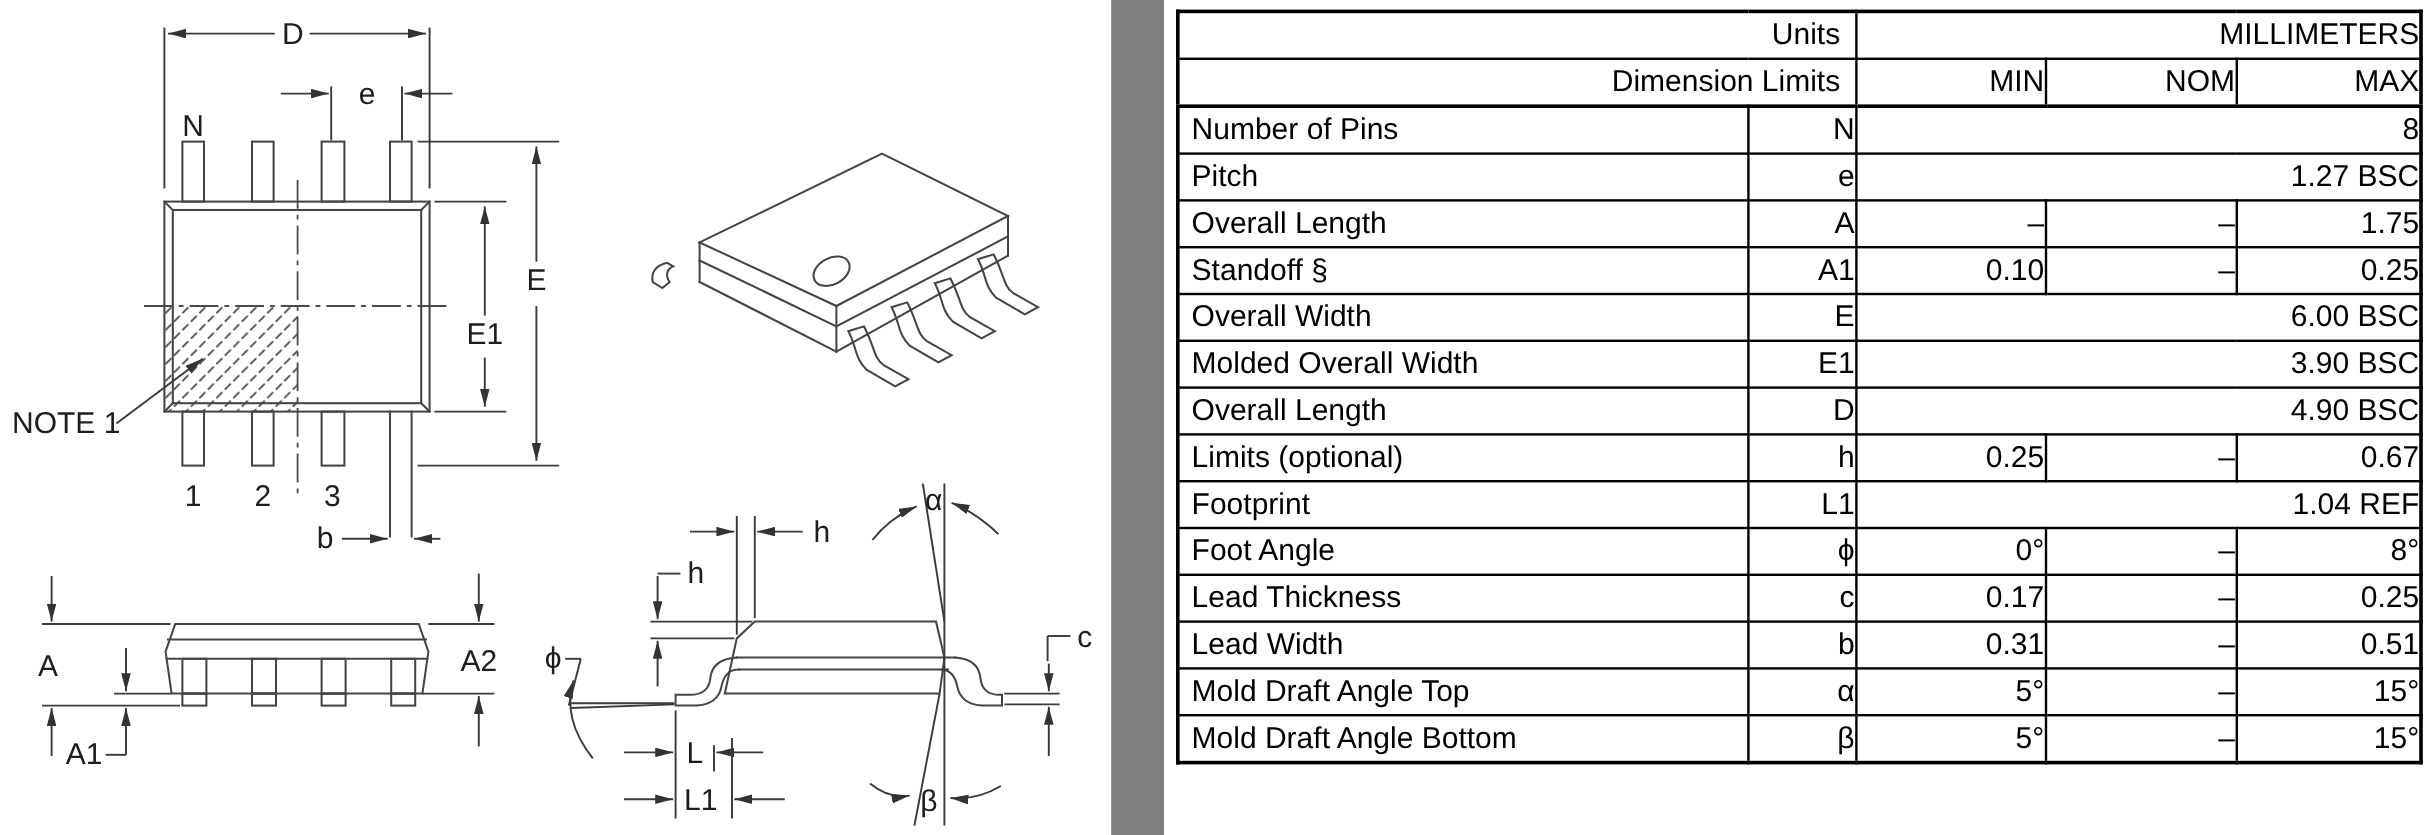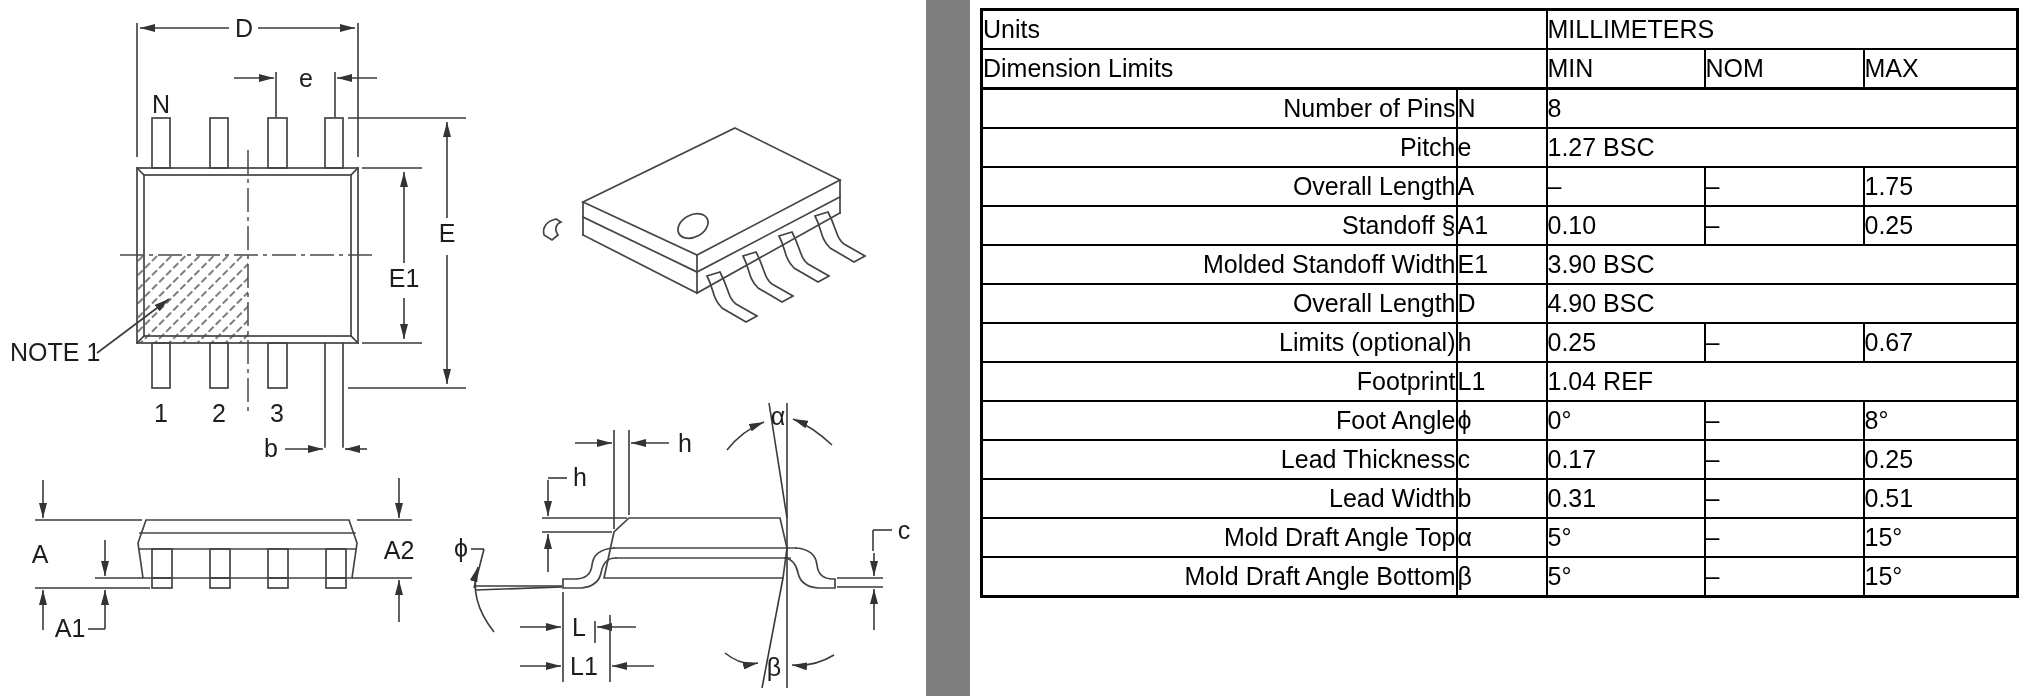--- a/index.html
+++ b/index.html
@@ -9,23 +9,23 @@
   svg{position:absolute;overflow:visible;}
   .ln{stroke:#444;stroke-width:1.7;fill:none;stroke-linecap:square;}
   .dim{stroke:#3a3a3a;stroke-width:1.6;fill:none;}
   .cl{stroke:#4a4a4a;stroke-width:1.5;fill:none;stroke-dasharray:24 5 4 5;}
   .lbl{font-family:"Liberation Sans",sans-serif;font-size:25px;fill:#1d1d1d;}
   .mid{text-anchor:middle;}
   .dim-table{position:absolute;left:980px;top:8px;width:1036px;border-collapse:collapse;
              table-layout:fixed;background:#fff;border:3px solid #000;}
   .dim-table td{border:2px solid #000;height:37px;font-size:25px;color:#000;
                 padding:0;overflow:hidden;white-space:nowrap;}
-  .dim-table td.name{text-align:right;padding-left:10px;}
-  .dim-table td.right{text-align:left;padding-right:12px;}
-  .dim-table td.ctr{text-align:left;}
+  .dim-table td.name{text-align:left;padding-left:10px;}
+  .dim-table td.right{text-align:right;padding-right:12px;}
+  .dim-table td.ctr{text-align:right;}
   .dim-table tr.hdr2 td{border-bottom-width:3px;}
 </style>
 </head>
 <body>
 
 <div class="page">
 
   <svg style="left:0px;top:10px;" width="480" height="460" viewBox="0 0 480 460">
     <defs>
       <marker id="ar1" markerWidth="15" markerHeight="8" refX="15" refY="4" orient="auto" markerUnits="userSpaceOnUse">
@@ -311,21 +311,26 @@
       <td class="ctr">1.75</td>
     </tr>
     <tr>
       <td class="name">Standoff  §</td>
       <td class="ctr">A1</td>
       <td class="ctr">0.10</td>
       <td class="ctr">–</td>
       <td class="ctr">0.25</td>
     </tr>
     <tr>
-      <td class="name">Molded Standoff Width</td>
+      <td class="name">Overall Width</td>
+      <td class="ctr">E</td>
+      <td colspan="3" class="ctr">6.00 BSC</td>
+    </tr>
+    <tr>
+      <td class="name">Molded Overall Width</td>
       <td class="ctr">E1</td>
       <td colspan="3" class="ctr">3.90 BSC</td>
     </tr>
     <tr>
       <td class="name">Overall Length</td>
       <td class="ctr">D</td>
       <td colspan="3" class="ctr">4.90 BSC</td>
     </tr>
     <tr>
       <td class="name">Limits (optional)</td>

